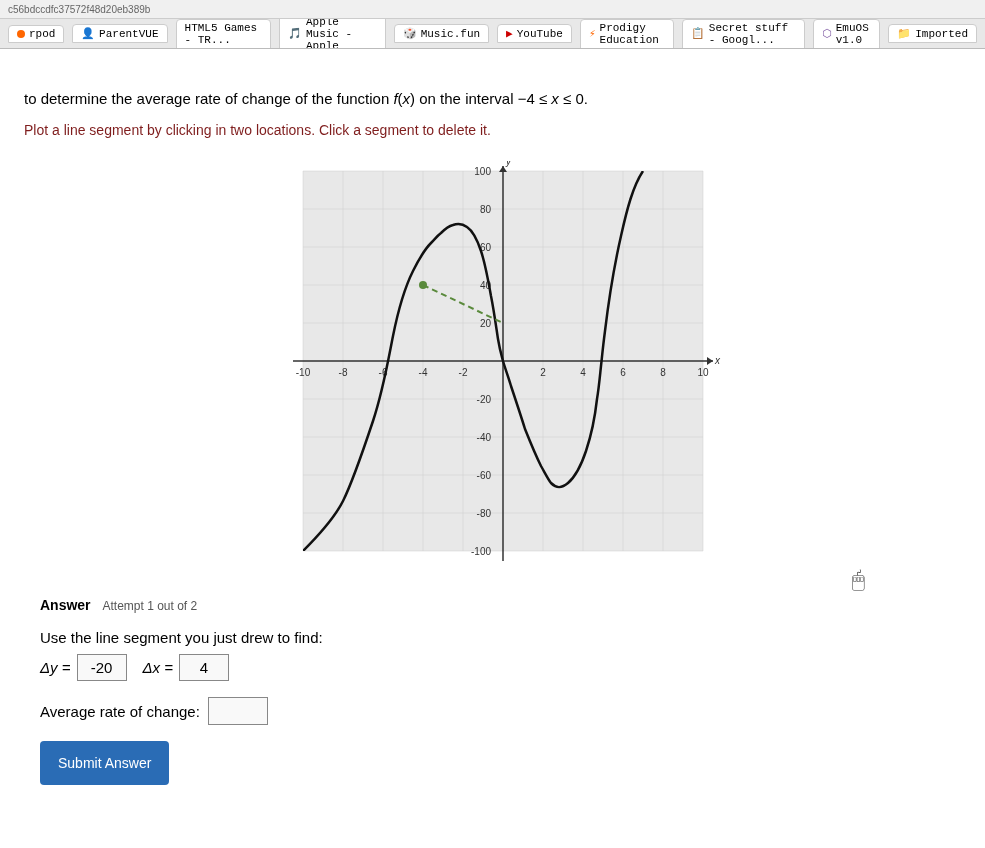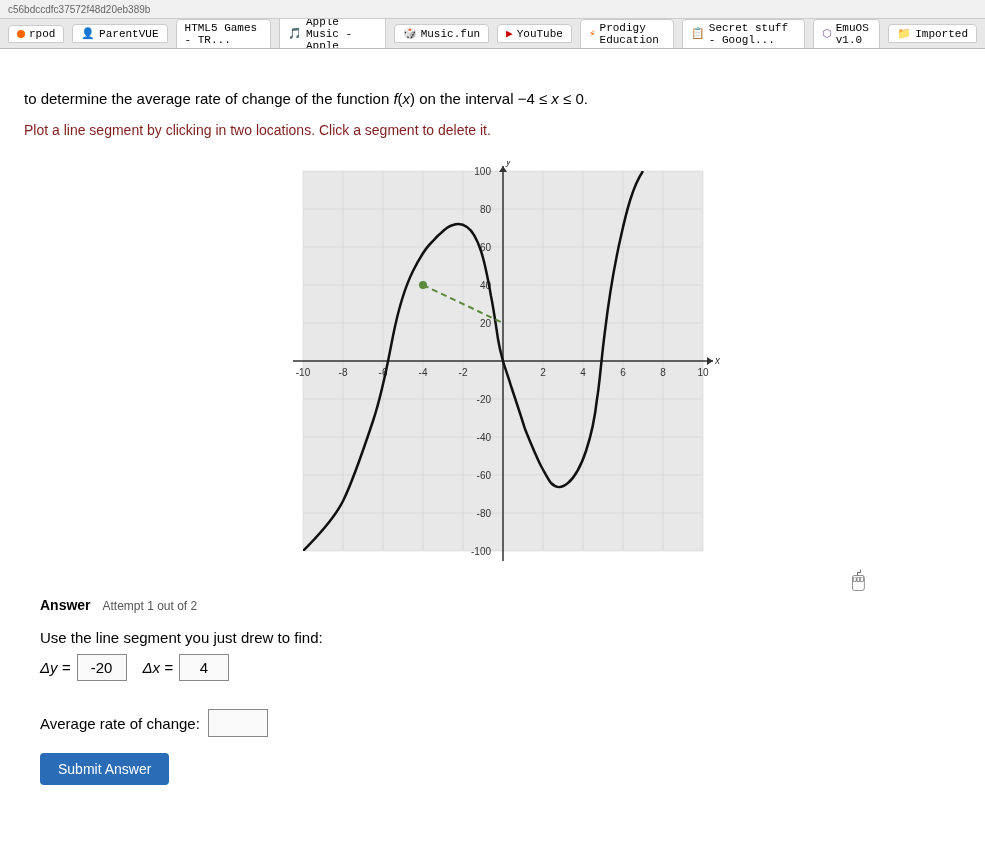--- a/index.html
+++ b/index.html
@@ -88,21 +88,21 @@
     }
     .use-segment-text {
       margin-top: 16px;
       font-size: 15px;
       margin-bottom: 8px;
     }
     .delta-row {
       display: flex;
       align-items: center;
       gap: 16px;
-      margin-bottom: 28px;
+      margin-bottom: 16px;
     }
     .delta-item {
       display: flex;
       align-items: center;
       gap: 6px;
       font-size: 15px;
     }
     .delta-label { font-style: italic; }
     .delta-box {
       border: 1px solid #888;
@@ -122,21 +122,21 @@
     .avg-box {
       border: 1px solid #888;
       width: 60px;
       height: 28px;
       background: #f9f9f9;
     }
     .submit-btn {
       background: #2a6cb5;
       color: #fff;
       border: none;
-      padding: 8px 18px;
+      padding: 14px 18px;
       font-size: 14px;
       border-radius: 4px;
       cursor: pointer;
     }
   </style>
 </head>
 <body>
 
 <div class="browser-bar">
   <span style="font-size:10px;color:#666;">c56bdccdfc37572f48d20eb389b</span>

